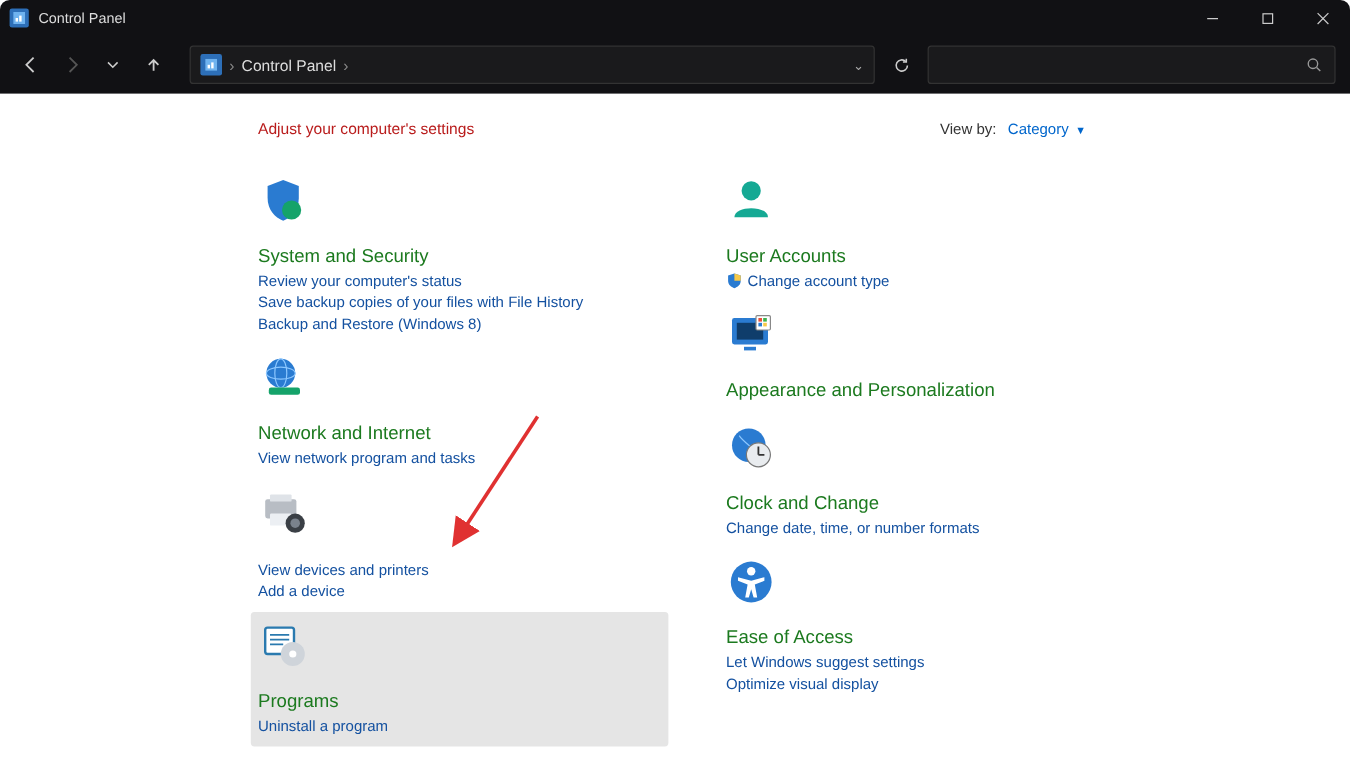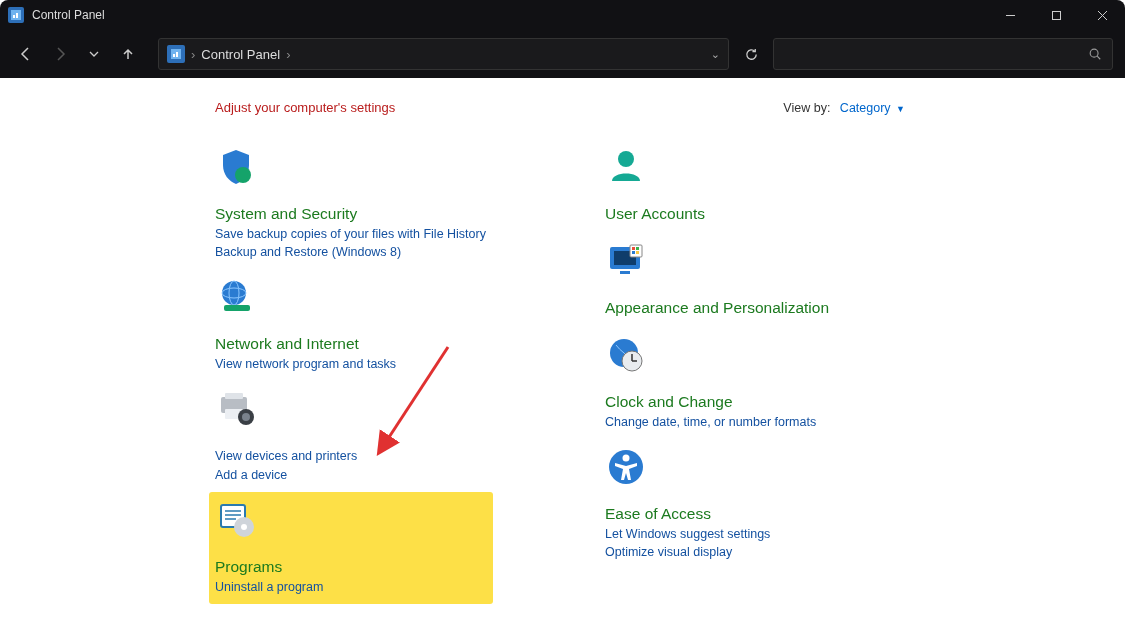--- a/index.html
+++ b/index.html
@@ -34,21 +34,21 @@
   .viewby { font-size:12.5px; color:#333; margin-right:8px; }
   .viewby .lbl { color:#333; }
   .viewby .val { color:#0066cc; margin-left:6px; }
   .viewby .caret { color:#0066cc; font-size:9px; margin-left:2px; }
   .viewby-wrap { margin-right:220px; }
 
   .grid { display:flex; padding:24px 0 0 215px; gap:40px; }
   .col { width:350px; }
 
   .cat { display:flex; gap:18px; padding:6px 8px 8px 0; border-radius:3px;flex-direction:column; }
-  .cat.sel { background:#fde047; width:284px; padding-left:6px; margin-left:-6px; }
+  .cat.sel { background:#e5e5e5; width:348px; padding-left:6px; margin-left:-6px; }
   .cat .icon { width:42px; flex:0 0 42px; display:flex; align-items:flex-start; justify-content:center; padding-top:2px; }
   .cat .body { flex:1; }
   .cat .title { color:#1c7a1f; font-size:15.5px; margin-bottom:2px; cursor:pointer; }
   .cat .sub { color:#1451a0; font-size:12.5px; line-height:1.45; cursor:pointer; display:block; }
   .cat .sub.withshield { display:flex; align-items:center; gap:4px; }
 
   
   .arrow { position:absolute; left:368px; top:263px; pointer-events:none; }
   .arrow svg { width:90px; height:130px; }
 
@@ -157,20 +157,21 @@
 
       <div class="cat">
         <div class="icon">
           <svg width="40" height="40" viewBox="0 0 40 40">
             <path d="M20 3 L33 8 V18 C33 28 27 34 20 37 C13 34 7 28 7 18 V8 Z" fill="#2a7bd1"></path>
             <circle cx="27" cy="28" r="8" fill="#15a36a"></circle>
           </svg>
         </div>
         <div class="body">
           <div class="title">System and Security</div>
+          <span class="sub">Review your computer's status</span>
           <span class="sub">Save backup copies of your files with File History</span>
           <span class="sub">Backup and Restore (Windows 8)</span>
         </div>
       </div>
 
       <div class="cat">
         <div class="icon">
           <svg width="40" height="40" viewBox="0 0 40 40">
             <circle cx="18" cy="16" r="12" fill="#2a7bd1"></circle>
             <ellipse cx="18" cy="16" rx="12" ry="5" fill="none" stroke="#8cc7ff" stroke-width="1"></ellipse>
@@ -223,20 +224,27 @@
 
       <div class="cat">
         <div class="icon">
           <svg width="40" height="40" viewBox="0 0 40 40">
             <circle cx="20" cy="12" r="8" fill="#15a994"></circle>
             <path d="M6 34 C6 24 34 24 34 34 Z" fill="#15a994"></path>
           </svg>
         </div>
         <div class="body">
           <div class="title">User Accounts</div>
+          <span class="sub withshield">
+            <svg class="tinyshield" viewBox="0 0 16 16">
+                <path d="M8 1 L14 3 V8 C14 12 11 14 8 15 C5 14 2 12 2 8 V3 Z" fill="#2a7bd1"></path>
+                <path d="M8 1 L14 3 V8 L8 8 Z" fill="#f7c948"></path>
+              </svg>
+            <span>Change account type</span>
+          </span>
         </div>
       </div>
 
       <div class="cat">
         <div class="icon">
           <svg width="40" height="40" viewBox="0 0 40 40">
             <rect x="4" y="6" width="30" height="22" rx="2" fill="#2a7bd1"></rect>
             <rect x="8" y="10" width="22" height="14" fill="#0f3d6b"></rect>
             <rect x="14" y="30" width="10" height="3" fill="#2a7bd1"></rect>
             <rect x="24" y="4" width="12" height="12" rx="1" fill="#fff" stroke="#888"></rect>

